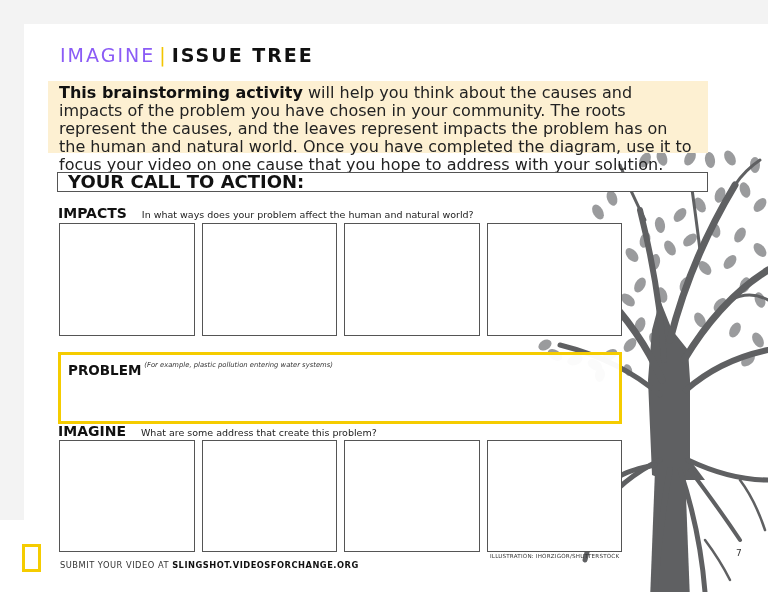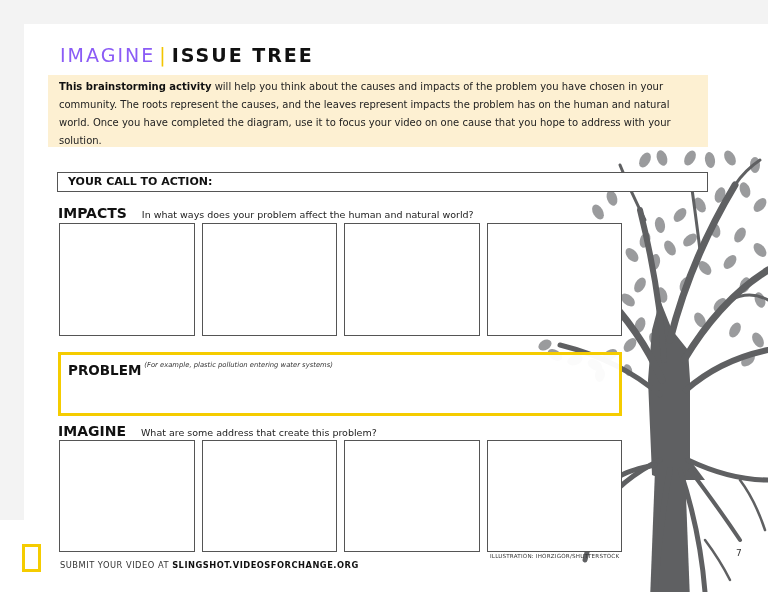--- a/index.html
+++ b/index.html
@@ -17,38 +17,38 @@
     position: absolute; left: 0; top: 520px; width: 24px; height: 72px; background: #ffffff;
   }
   .abs { position: absolute; }
   .title {
     left: 60px; top: 44px; font-size: 19px; letter-spacing: 2px; white-space: nowrap;
   }
   .title .light { font-weight: normal; color: #8b5cf6; }
   .title .bar { color: #f2c500; font-weight: normal; margin: 0 4px; }
   .title .bold { font-weight: bold; color: #111; }
   .intro {
-    left: 48px; top: 75px; width: 660px; height: 72px; background: #fdf0d2;
+    left: 48px; top: 81px; width: 660px; height: 72px; background: #fdf0d2;
     box-sizing: border-box; padding: 3px 10px 0 11px;
-    font-size: 10px; line-height: 18px; color: #222;
+    font-size: 16px; line-height: 18px; color: #222;
   }
   .intro b { font-weight: bold; color: #111; }
   .tree { left: 520px; top: 140px; width: 248px; height: 452px; }
   .cta {
     left: 57px; top: 172px; width: 651px; height: 20px;
     border: 1.5px solid #555; box-sizing: border-box; background: #fff;
-    padding-left: 10px; font-size: 11px; font-weight: bold; line-height: 17px; color: #111;
+    padding-left: 10px; font-size: 18px; font-weight: bold; line-height: 17px; color: #111;
   }
   .section-label { white-space: nowrap; font-size: 9.5px; color: #222; }
   .section-label .big { font-size: 14px; font-weight: bold; color: #111; margin-right: 15px; }
   .box {
     position: absolute; border: 1.5px solid #555; background: #fff; box-sizing: border-box;
   }
   .problem {
-    left: 58px; top: 352px; width: 564px; height: 64px;
+    left: 58px; top: 352px; width: 564px; height: 72px;
     border: 3px solid #f5cc00; box-sizing: border-box; background: rgba(255,255,255,0.96);
     padding: 5px 0 0 7px; white-space: nowrap;
   }
   .problem .big { font-size: 13.5px; font-weight: bold; color: #111; }
   .problem .hint { font-size: 6.8px; font-style: italic; color: #333; vertical-align: top; position: relative; top: 1px; margin-left: 3px; }
   .footer-text { left: 60px; top: 560px; font-size: 8.3px; letter-spacing: 0.5px; color: #333; white-space: nowrap; text-align: right; }
   .footer-text b { color: #111; }
   .credit { left: 490px; top: 553px; font-size: 5.6px; color: #333; letter-spacing: 0.2px; white-space: nowrap; }
   .pagenum { left: 736px; top: 548px; font-size: 9px; color: #333; }
   .logo { left: 22px; top: 544px; width: 13px; height: 22px; border: 3px solid #f5cc00; box-sizing: content-box; }

